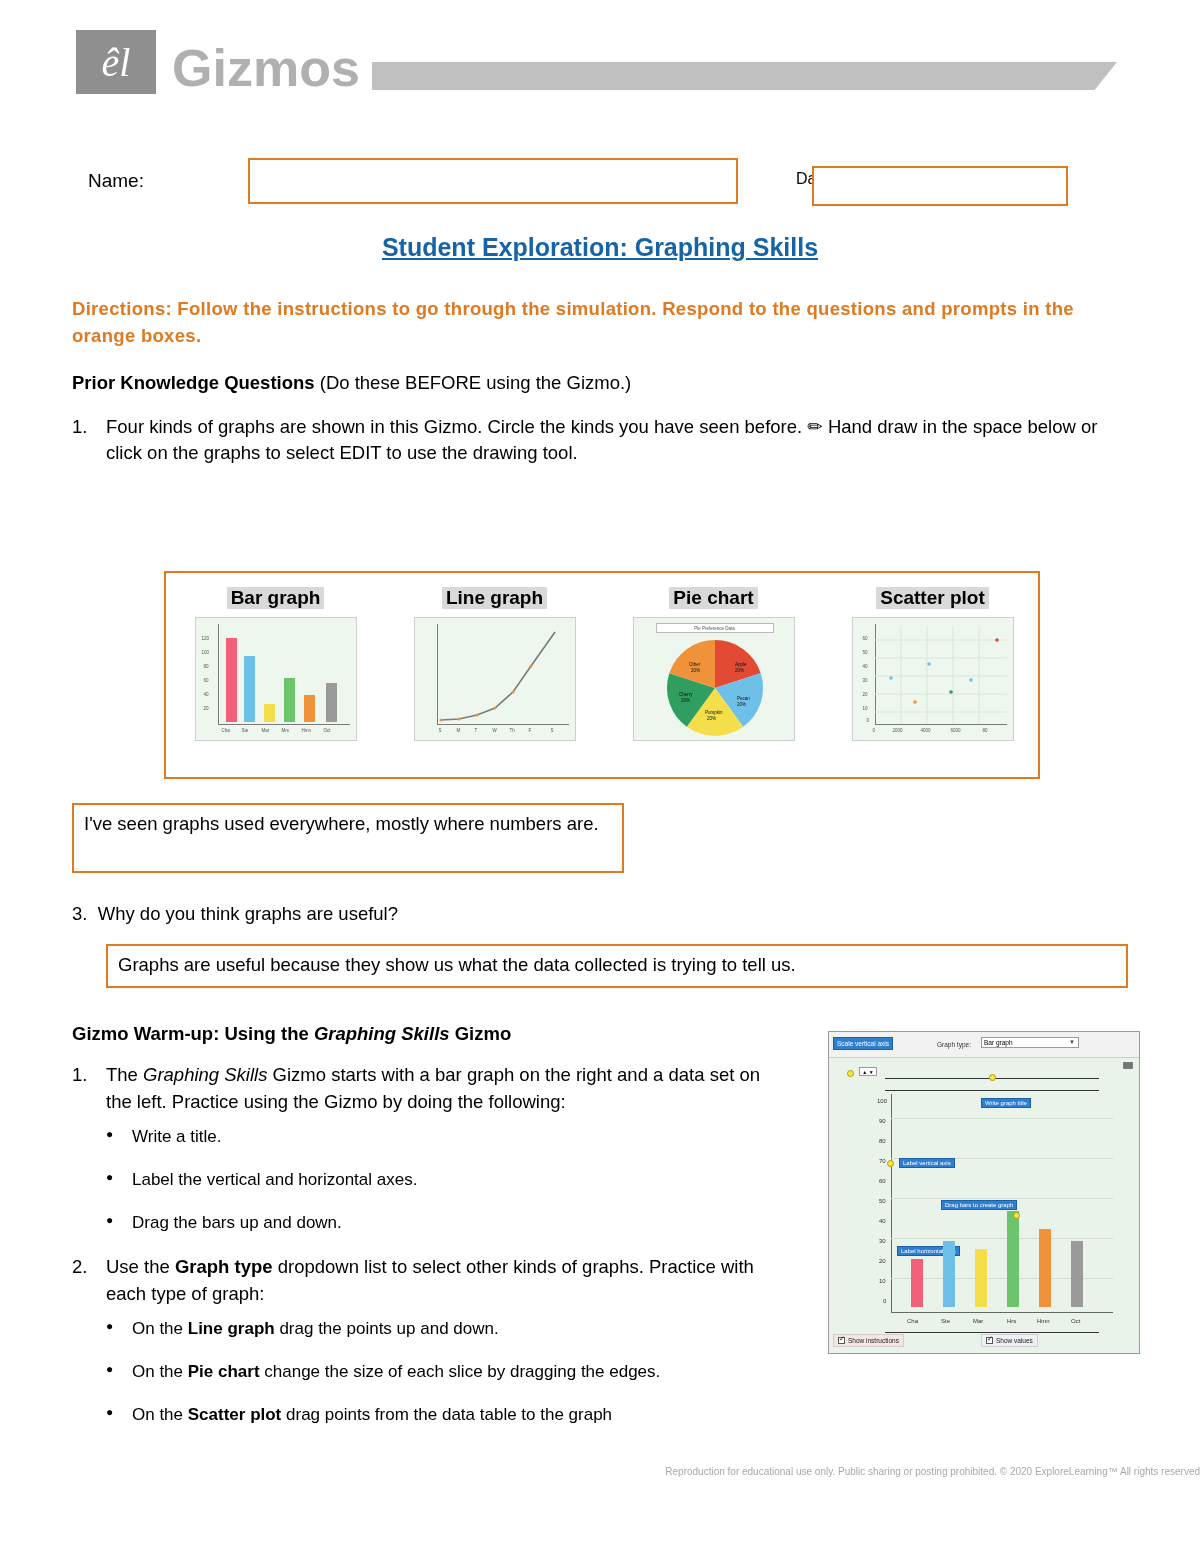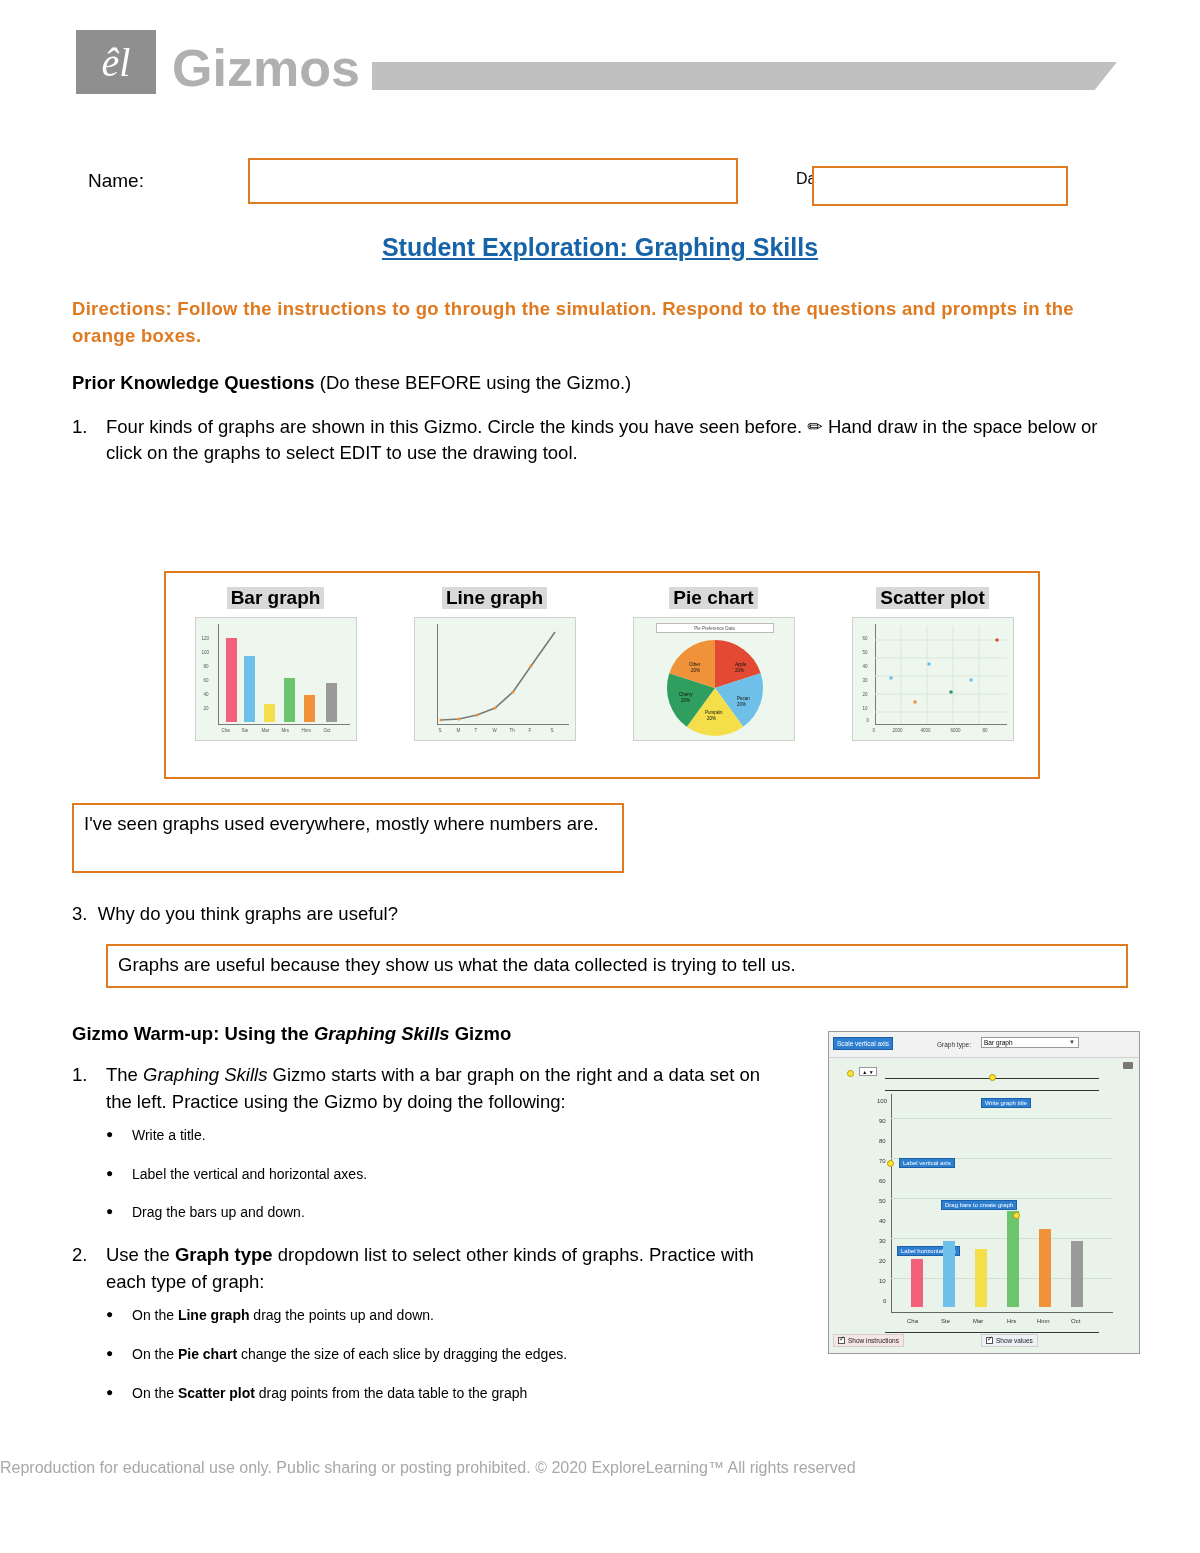--- a/index.html
+++ b/index.html
@@ -154,21 +154,21 @@
   .q2box { width: 552px; height: 70px; }
 
   .q3 { position: absolute; left: 0; top: 903px; width: 1056px; font-size: 18.5px; }
   .q3box { position: absolute; left: 34px; top: 944px; width: 1022px; height: 44px; }
 
   .warmup { position: absolute; left: 0; top: 1023px; width: 1056px; font-size: 18.5px; font-weight: bold; }
 
   .wlist { position: absolute; left: 0; top: 1062px; width: 700px; }
   .bullets { margin: 10px 0 0 0; padding: 0; list-style: none; }
   .bullets li {
-    font-size: 14px; line-height: 1.35;
+    font-size: 17px; line-height: 1.35;
     margin: 0 0 20px 60px;
     position: relative;
   }
   .bullets li::before {
     content: "\25CF";
     position: absolute; left: -26px; top: 0;
     font-size: 12px;
   }
 
   
@@ -217,22 +217,22 @@
     white-space: nowrap;
   }
   .cb { display: inline-block; width: 7px; height: 7px; border: 1px solid #555; background: #fff; margin-right: 3px; vertical-align: -1px; position: relative; }
   .cb::after { content: "\2713"; position: absolute; left: 0px; top: -3px; font-size: 7px; color: #222; }
 
   
   .footer {
     position: absolute;
     left: 0; bottom: 76px;
     width: 1200px;
-    text-align: left;
-    font-size: 16px;
+    text-align: right;
+    font-size: 10px;
     color: #a8a8a8;
   }
 </style>
 </head>
 <body>
 
 <div class="header">
   <div class="logo-box">êl</div>
   <div class="logo-word">Gizmos</div>
   <div class="logo-bar"></div>

